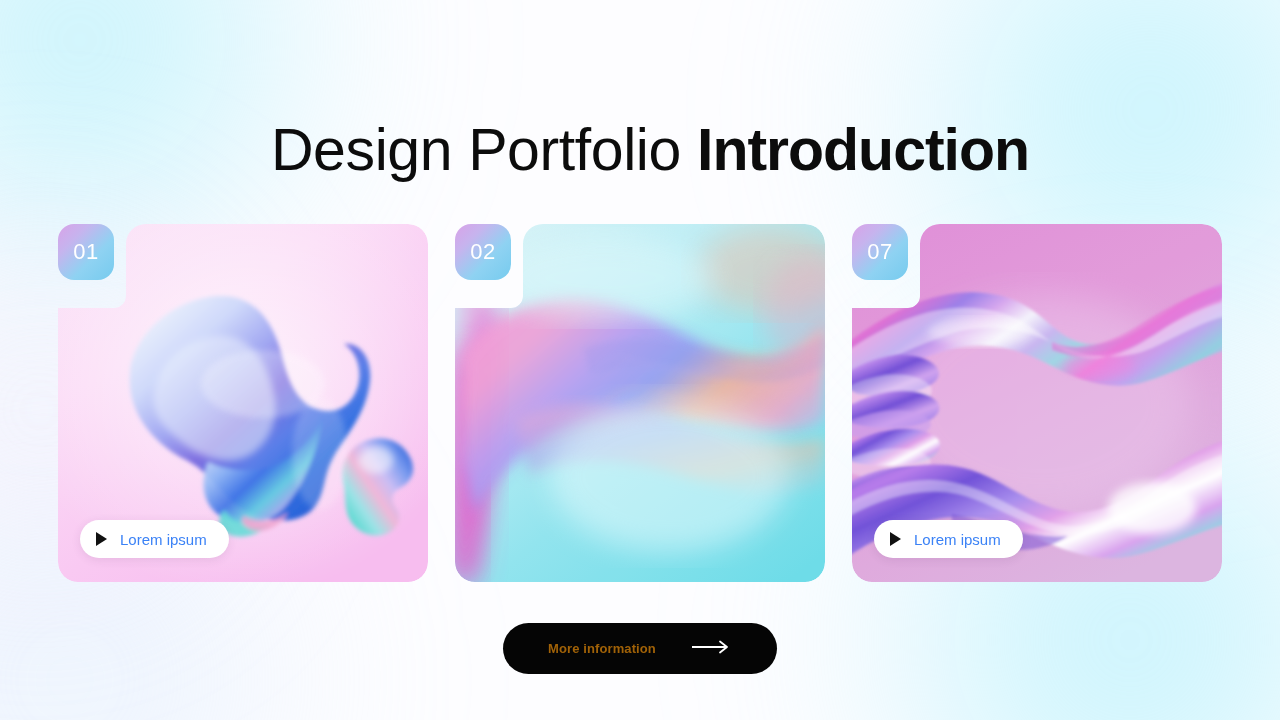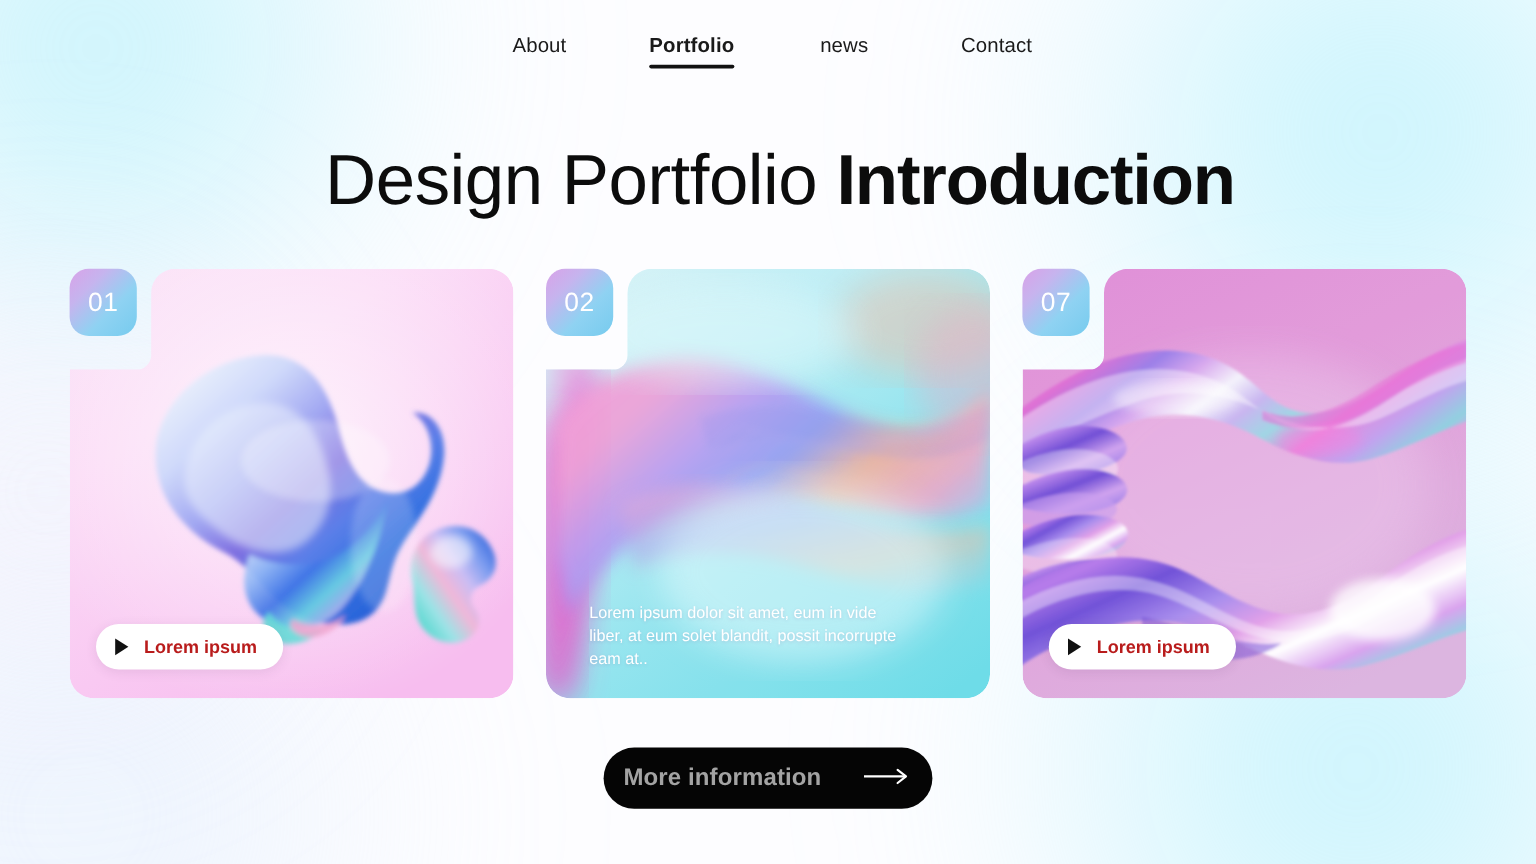--- a/index.html
+++ b/index.html
@@ -53,69 +53,46 @@
   .badge{ position:absolute; left:0; top:0; width:56px; height:56px; border-radius:16px;
           background:linear-gradient(135deg,#d9a2e8 0%,#c6b4ee 28%,#8fd2f2 62%,#76cbee 100%);
           display:flex; align-items:center; justify-content:center;
           color:#fff; font-size:22px; font-weight:500; letter-spacing:.5px; z-index:4; }
 
   .playbtn{ position:absolute; left:22px; bottom:24px; height:38px; padding:0 22px 0 16px;
             background:#fff; border-radius:19px; display:flex; align-items:center; gap:13px;
             box-shadow:0 2px 10px rgba(70,40,90,.10); cursor:pointer; z-index:5; border:none; }
   .playbtn .tri{ width:0;height:0;border-left:11px solid #111;
                  border-top:7px solid transparent;border-bottom:7px solid transparent; }
-  .playbtn .plabel{ font-size:15px; color:#b91c1c; font-weight:700; white-space:nowrap; }
+  .playbtn .plabel{ font-size:15px; color:#3b82f6; font-weight:400; white-space:nowrap; }
 
   .overlay-text{ position:absolute; left:36px; bottom:24px; width:268px; z-index:5;
                  color:#ffffff; font-size:13.5px; line-height:19px; font-weight:500;
                  text-shadow:0 1px 3px rgba(120,60,140,.18); }
 
   
   .cta{ position:absolute; left:503px; top:623px; width:274px; height:51px;
         background:#050505; border-radius:26px; display:flex; align-items:center;
         justify-content:center; gap:36px; cursor:pointer; border:none; }
-  .cta .ctalabel{ font-size:20px; color:#a3a3a3; font-weight:bold; letter-spacing:.1px; }
+  .cta .ctalabel{ font-size:13px; color:#a16207; font-weight:bold; letter-spacing:.1px; }
   .cta .arrow{ display:block; }
 </style>
 </head>
 <body>
 
 <div id="bg-layer">
   <div class="glow glow-tl"></div>
   <div class="glow glow-tr"></div>
   <div class="glow glow-br"></div>
   <div class="glow glow-bl"></div>
   <div class="glow glow-lm"></div>
 </div>
 
 <div id="page">
 
-  <nav class="nav">
-    <div class="nav-slot">
-      <button class="nav-item">
-        <span>About</span>
-      </button>
-    </div>
-    <div class="nav-slot">
-      <button class="nav-item active">
-        <span>Portfolio</span>
-        <span class="nav-underline"></span>
-      </button>
-    </div>
-    <div class="nav-slot">
-      <button class="nav-item">
-        <span>news</span>
-      </button>
-    </div>
-    <div class="nav-slot">
-      <button class="nav-item">
-        <span>Contact</span>
-      </button>
-    </div>
-  </nav>
 
   <h1 class="title"><span>Design Portfolio </span><b>Introduction</b></h1>
 
   <div class="cards">
 
     <div class="card" style="left:0px; width:370px;padding-left:36px;">
       <div class="art">
         <svg width="370" height="358" viewBox="0 0 370 358" style="display:block">
           <defs>
             <clipPath id="notch1">
@@ -306,21 +283,20 @@
             <ellipse cx="214" cy="252" rx="120" ry="76" fill="#eafcfe" opacity="0.5" filter="url(#blur2)"></ellipse>
             <ellipse cx="150" cy="54" rx="110" ry="42" fill="#def8fb" opacity="0.55" filter="url(#blur2)"></ellipse>
 
             <rect width="370" height="358" fill="#ffffff" opacity="0.03"></rect>
           </g>
         </svg>
       </div>
       <div class="badge">
         <span>02</span>
       </div>
-      <p class="overlay-text">Lorem ipsum dolor sit amet, eum in vide liber, at eum solet blandit, possit incorrupte eam at..</p>
     </div>
 
     <div class="card" style="left:794px; width:370px;">
       <div class="art">
         <svg width="370" height="358" viewBox="0 0 370 358" style="display:block">
           <defs>
             <clipPath id="notch3">
               <path d="M0,84 L56,84 A12,12 0 0 0 68,72 L68,20 A20,20 0 0 1 88,0 L350,0 A20,20 0 0 1 370,20 L370,338 A20,20 0 0 1 350,358 L20,358 A20,20 0 0 1 0,338 Z"></path>
             </clipPath>
             <linearGradient id="c3bg" x1="0.2" y1="0" x2="0.7" y2="1">

